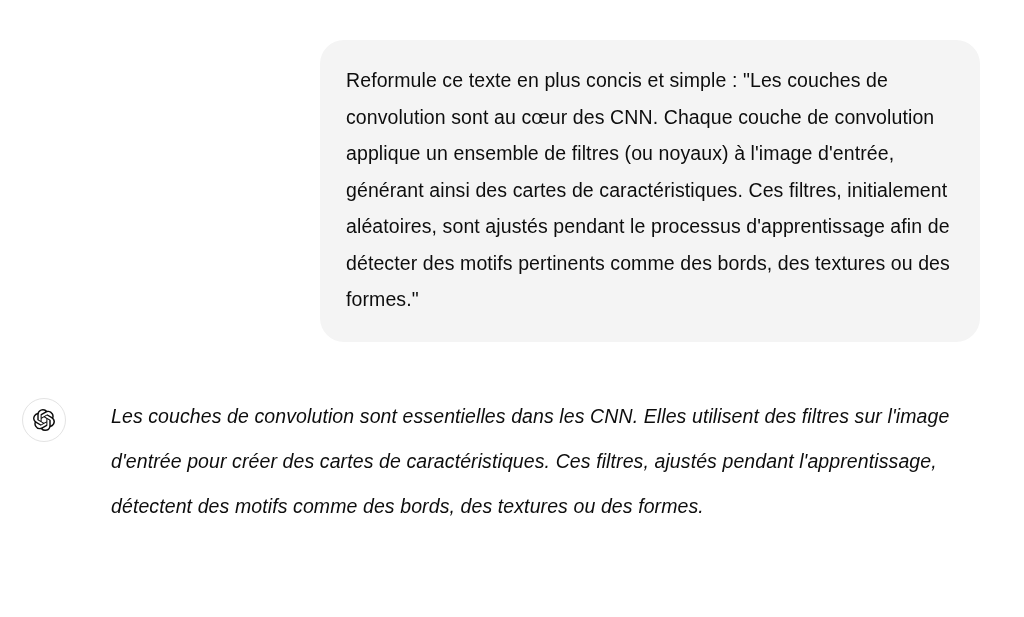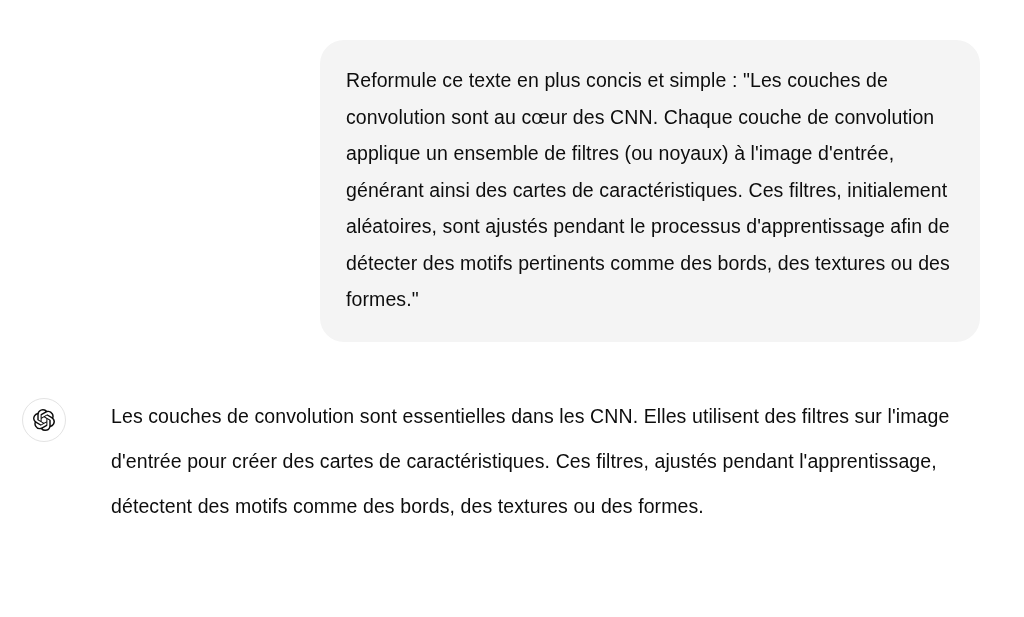--- a/index.html
+++ b/index.html
@@ -75,20 +75,21 @@
     margin-left: 45px;
     max-width: 880px;
   }
 
   .assistant-body p {
     margin: 0;
     font-size: 19.5px;
     line-height: 45px;
     letter-spacing: 0.1px;
     color: #0d0d0d;
+    font-style: italic;
   }
 </style>
 </head>
 <body>
 
 <div class="conversation">
 
   <div class="user-turn">
     <div class="user-bubble">
       <p>Reformule ce texte en plus concis et simple : "Les couches de convolution sont au cœur des CNN. Chaque couche de convolution applique un ensemble de filtres (ou noyaux) à l'image d'entrée, générant ainsi des cartes de caractéristiques. Ces filtres, initialement aléatoires, sont ajustés pendant le processus d'apprentissage afin de détecter des motifs pertinents comme des bords, des textures ou des formes."</p>

